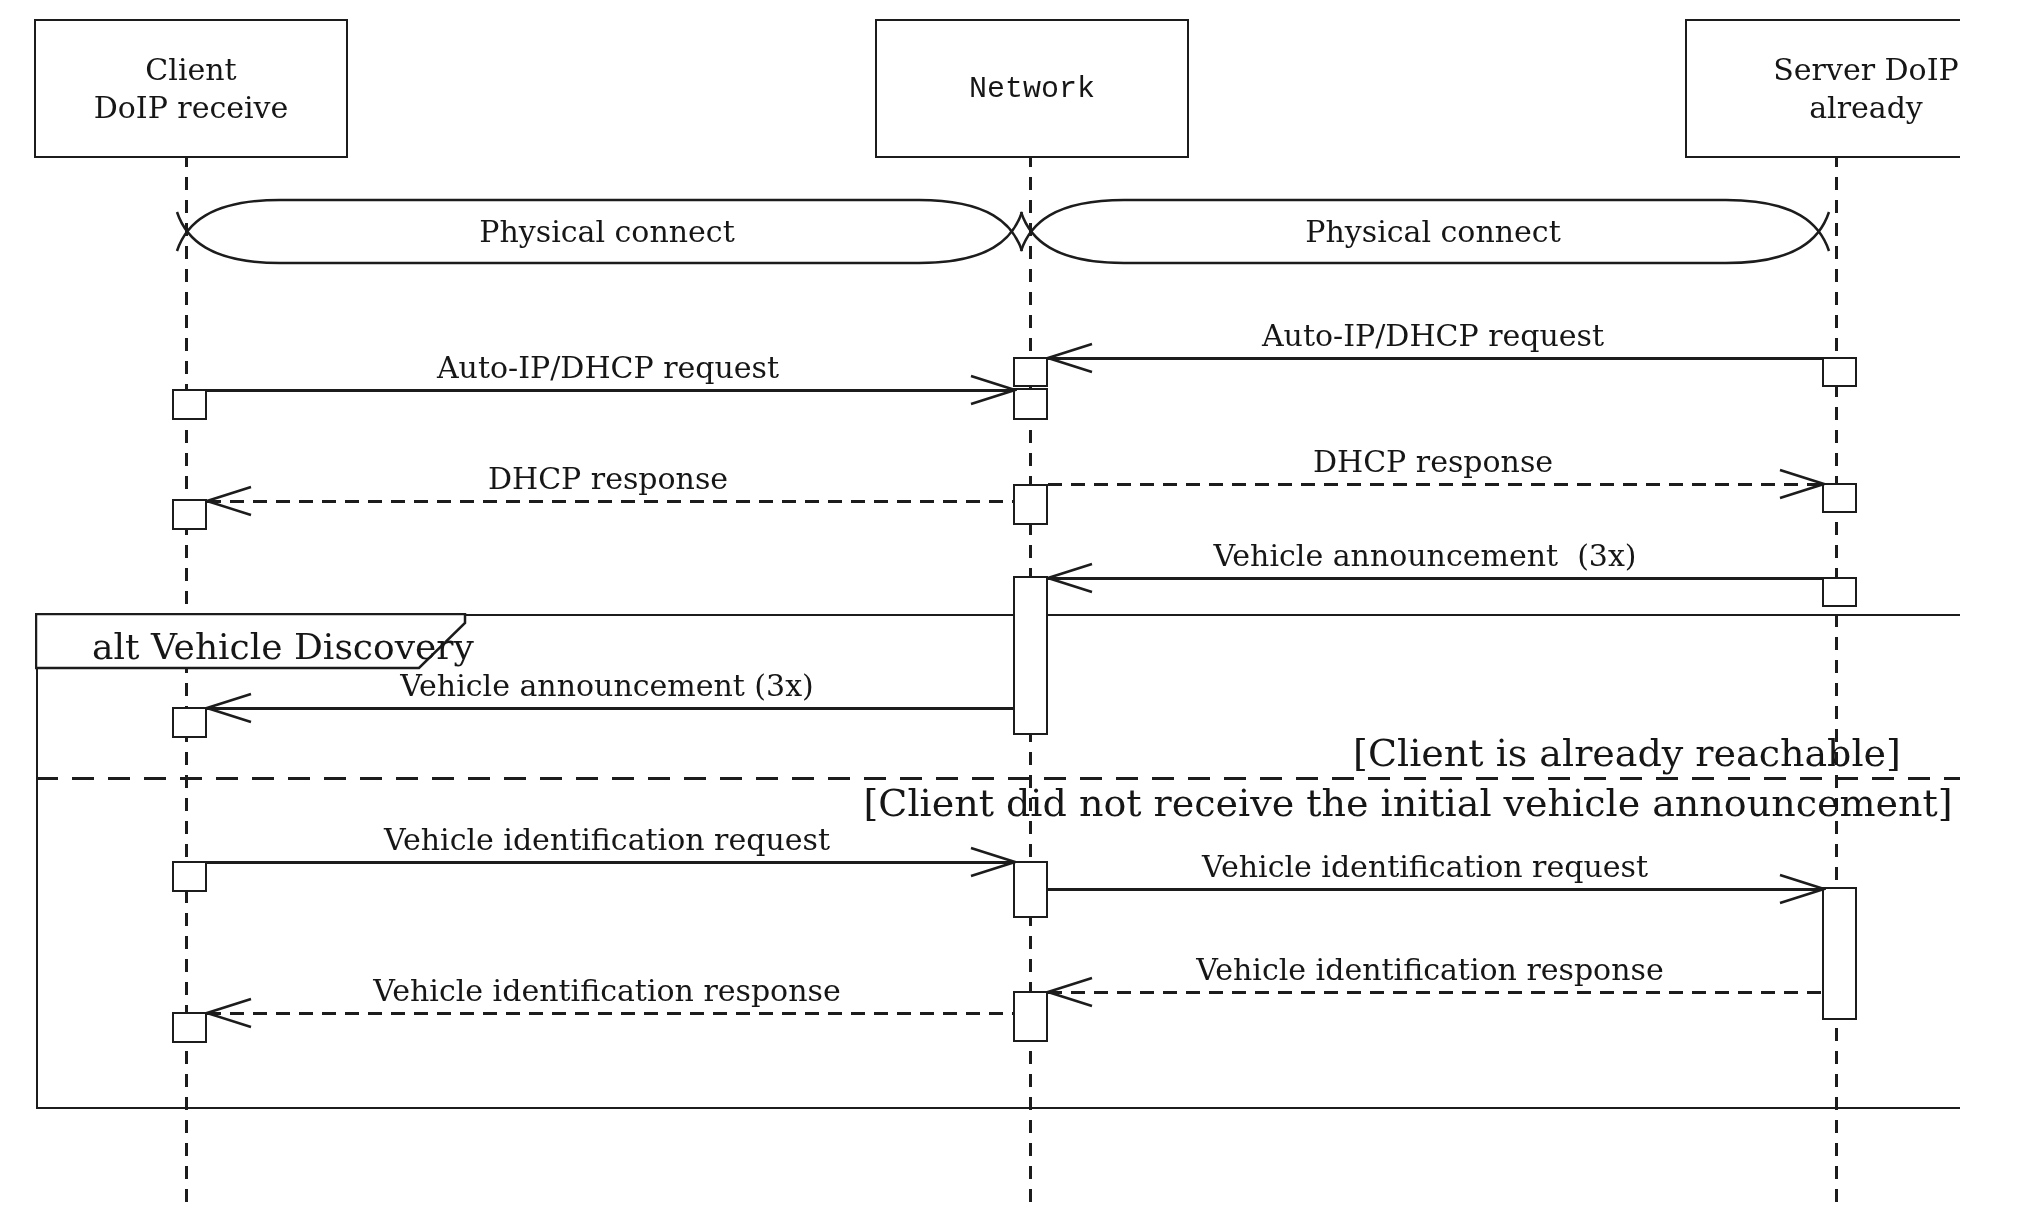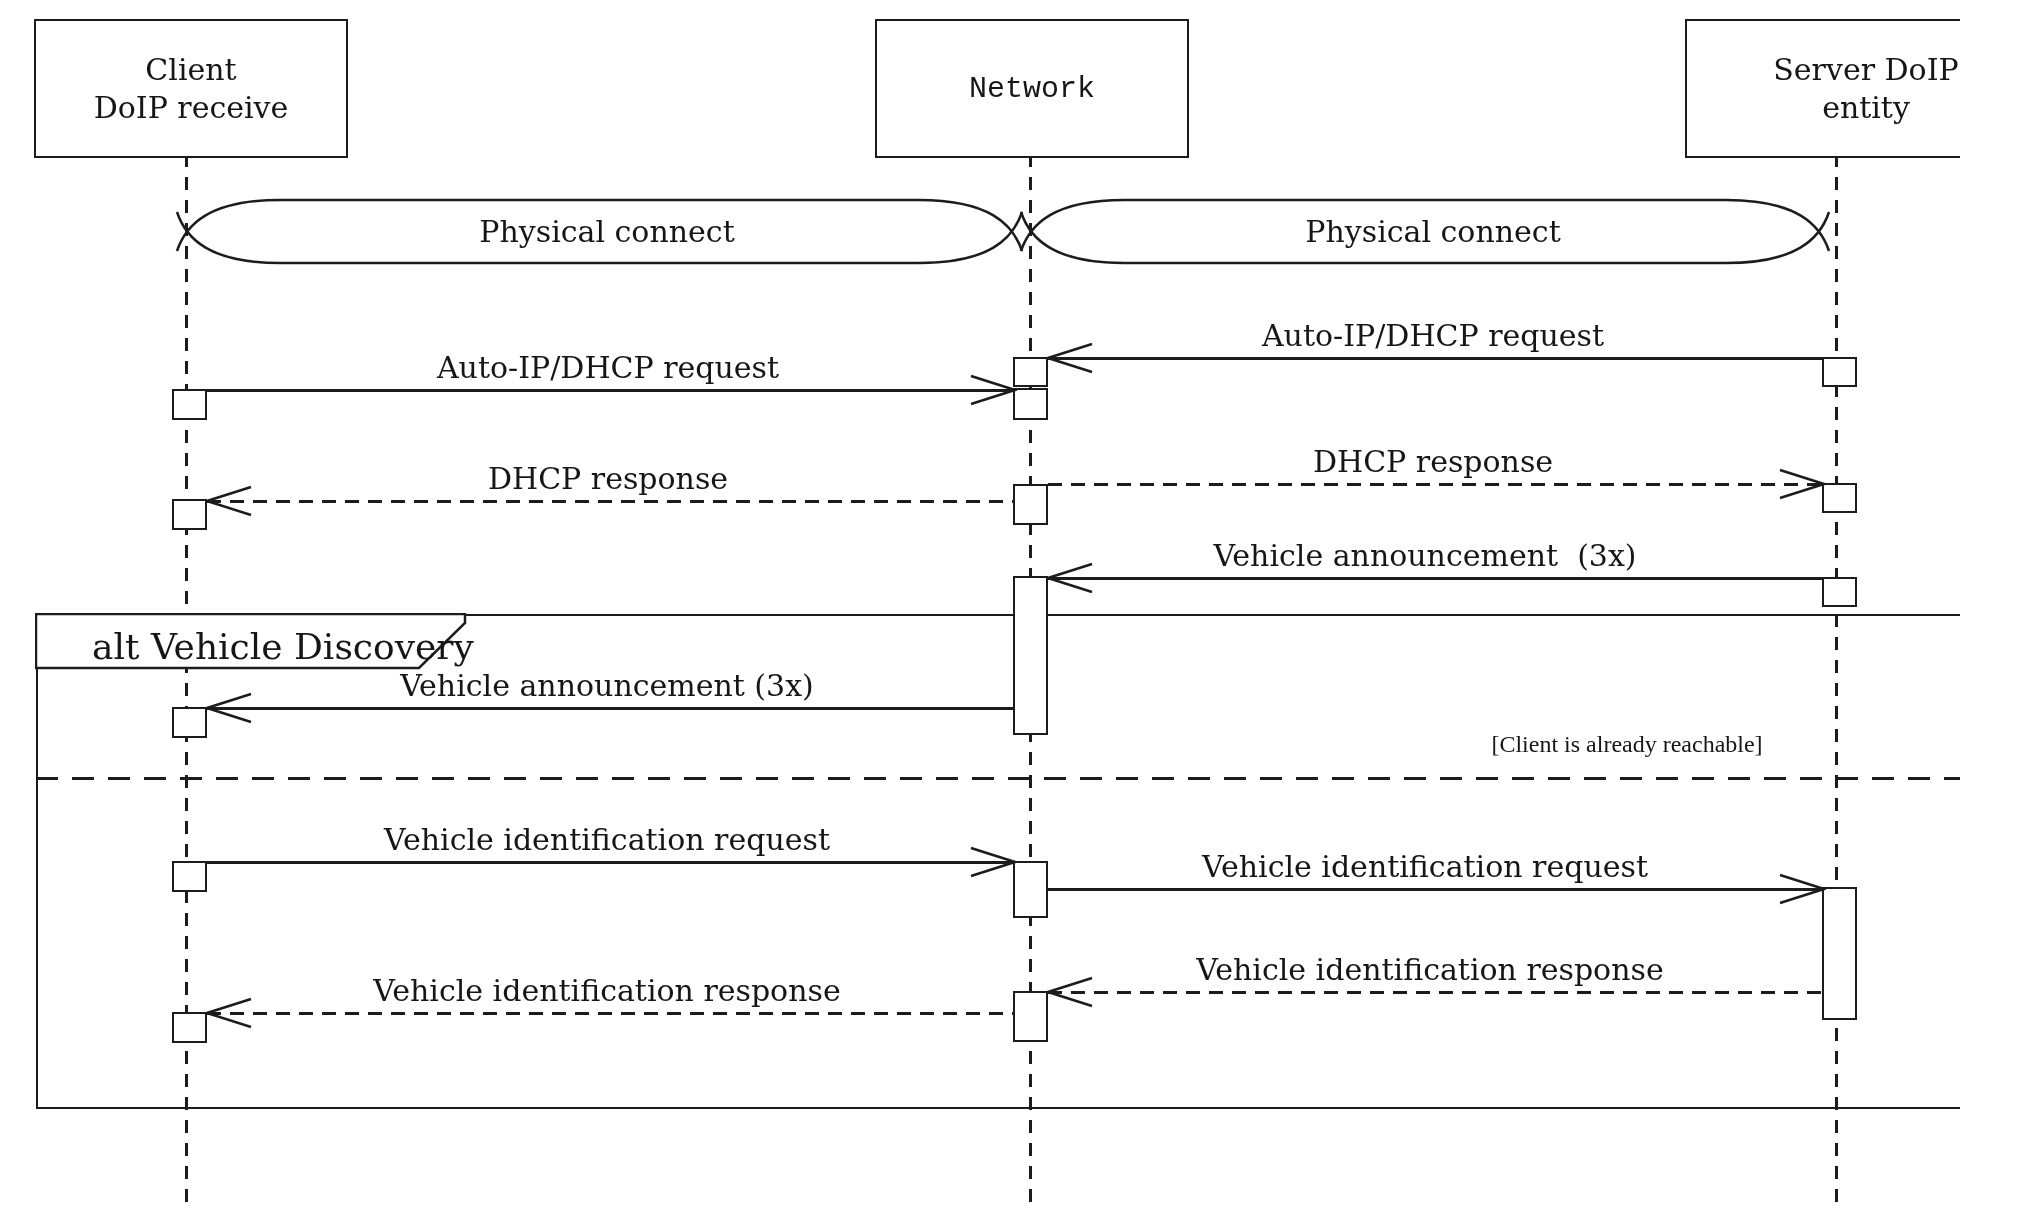--- a/index.html
+++ b/index.html
@@ -16,40 +16,40 @@
         border:2.5px solid #1c1c1c;background:transparent;z-index:2;}
   .tabsvg{position:absolute;left:35px;top:613px;z-index:3;}
   .alt-label{position:absolute;left:92px;top:626px;font-size:36px;white-space:pre;z-index:6;}
   .divider{position:absolute;left:36px;top:777px;width:1949px;height:2.5px;z-index:2;
         background:repeating-linear-gradient(90deg,#1c1c1c 0 22px,transparent 22px 36px);}
   .act{position:absolute;width:35px;border:2.5px solid #1c1c1c;background:#fff;box-sizing:border-box;z-index:4;}
   .mline{position:absolute;height:2.5px;background:#1c1c1c;z-index:5;}
   .mline.dashed{background:repeating-linear-gradient(90deg,#1c1c1c 0 14px,transparent 14px 23px);}
   .head{position:absolute;z-index:5;}
   .msg-label{position:absolute;transform:translateX(-50%);font-size:30px;white-space:pre;z-index:6;}
-  .guard{position:absolute;transform:translateX(-50%);font-size:24px;white-space:pre;z-index:6;font-family:Liberation Serif, serif;}
+  .guard{position:absolute;transform:translateX(-50%);font-size:38px;white-space:pre;z-index:6;}
   .watermark{position:absolute;left:1530px;top:1108px;font-size:56px;letter-spacing:4px;
         color:#bdbdbd;z-index:7;font-family:"DejaVu Sans","Liberation Sans",sans-serif;
         text-shadow:-2px -2px 0 rgba(255,255,255,0.85);}
 </style>
 </head>
 <body>
 
 <div id="stage">
 
   <div class="pbox" style="left:34px;top:19px;">
     <span>Client</span>
     <span>DoIP receive</span>
   </div>
   <div class="pbox" style="left:875px;top:19px;font-family:Liberation Mono, monospace;">
     <span>Network</span>
   </div>
   <div class="pbox" style="left:1685px;top:19px;padding-left:24px;">
     <span>Server DoIP</span>
-    <span>entity</span>
+    <span>already</span>
   </div>
 
   <div class="lifeline" style="left:185px;"></div>
   <div class="lifeline" style="left:1029px;"></div>
   <div class="lifeline" style="left:1835px;"></div>
 
   <svg class="ovalsvg" style="left:170px;top:194px;" width="875" height="76">
     <rect x="30" y="8" width="799" height="59" fill="#ffffff" stroke="none"></rect>
     <path d="M 7,57 C 16,30 40,6 110,6 L 749,6 C 819,6 843,30 852,57" fill="none" stroke="#1c1c1c" stroke-width="2.5"></path>
     <path d="M 7,18 C 16,45 40,69 110,69 L 749,69 C 819,69 843,45 852,18" fill="none" stroke="#1c1c1c" stroke-width="2.5"></path>
@@ -62,20 +62,21 @@
   <div class="ovallabel" style="left:607px;top:214px;">Physical connect</div>
   <div class="ovallabel" style="left:1433px;top:214px;">Physical connect</div>
 
   <div class="frame"></div>
   <svg class="tabsvg" width="436" height="58">
     <path d="M 1,1 L 430,1 L 430,10 L 384,55 L 1,55 Z" fill="#ffffff" stroke="#1c1c1c" stroke-width="2.5"></path>
   </svg>
   <div class="alt-label">alt Vehicle Discovery</div>
   <div class="divider"></div>
   <div class="guard" style="left:1627px;top:731px;">[Client is already reachable]</div>
+  <div class="guard" style="left:1408px;top:781px;">[Client did not receive the initial vehicle announcement]</div>
 
   <div class="act" style="left:172px;top:389px;height:31px;"></div>
   <div class="act" style="left:172px;top:499px;height:31px;"></div>
   <div class="act" style="left:172px;top:707px;height:31px;"></div>
   <div class="act" style="left:172px;top:861px;height:31px;"></div>
   <div class="act" style="left:172px;top:1012px;height:31px;"></div>
 
   <div class="act" style="left:1013px;top:357px;height:30px;"></div>
   <div class="act" style="left:1013px;top:388px;height:32px;"></div>
   <div class="act" style="left:1013px;top:484px;height:41px;"></div>

